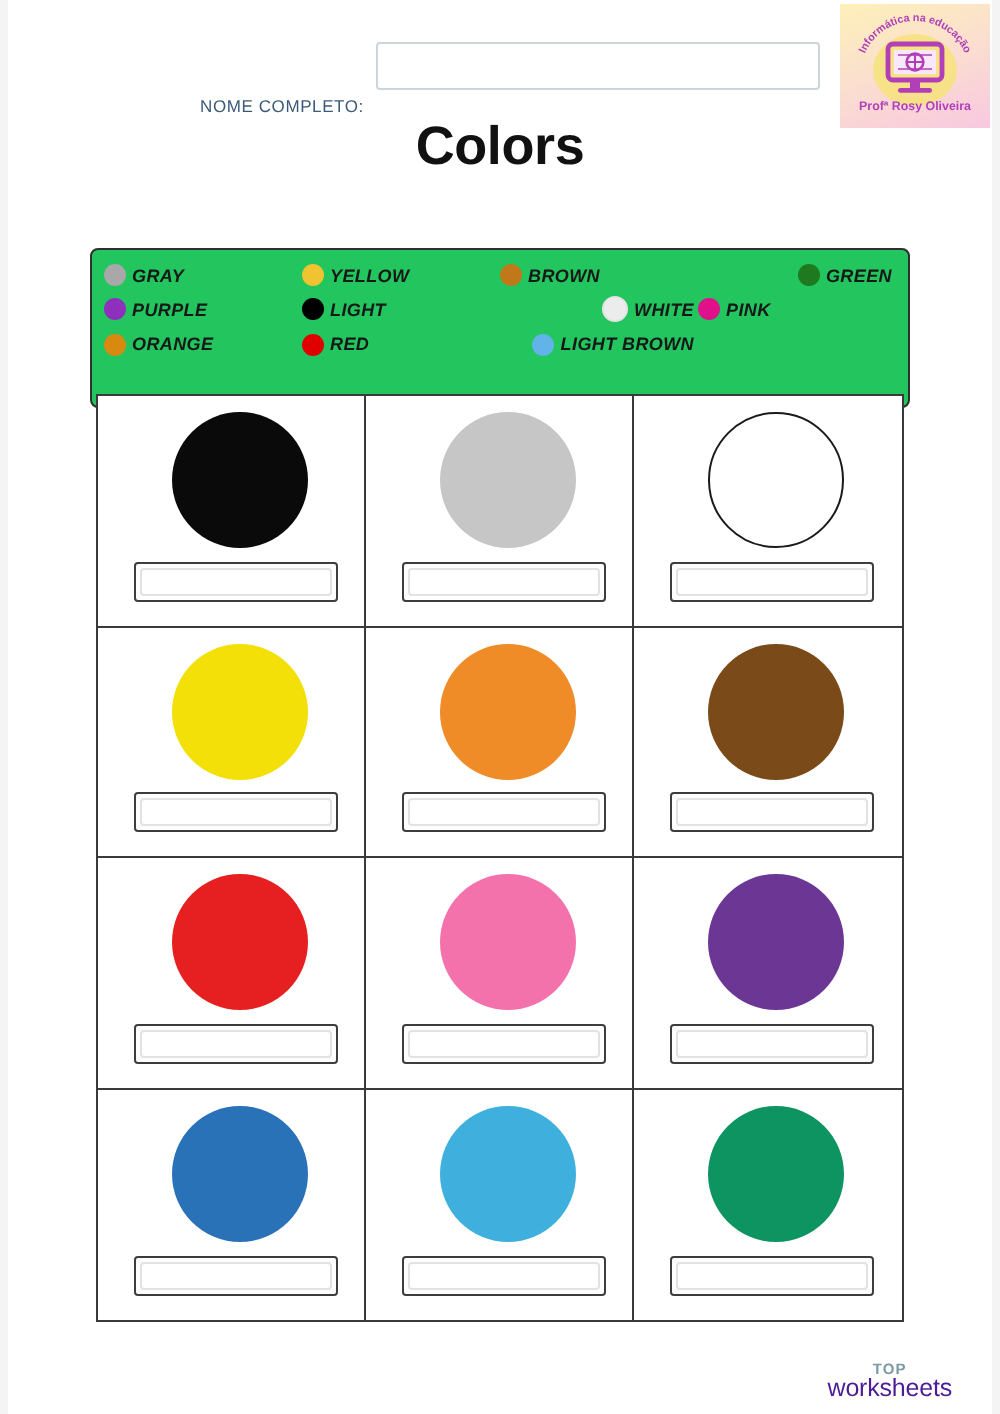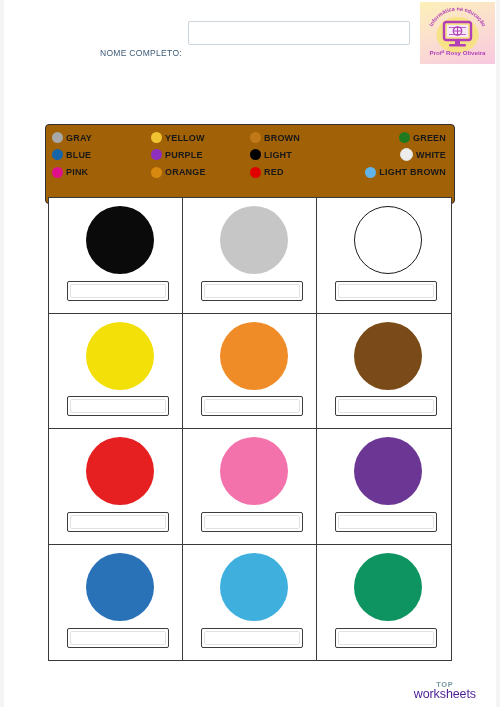--- a/index.html
+++ b/index.html
@@ -86,22 +86,23 @@
   }
 
   
   #legend {
     position: absolute;
     left: 45px; top: 124px;
     width: 410px; height: 80px;
     border: 1.6px solid #2f2f2f;
     border-radius: 4px;
     box-sizing: border-box;
-    background: #a16207;
+    background: #22c55e;
     padding: 4px 6px 4px 6px;
+    font-style: italic;
   }
   .legend-grid {
     display: grid;
     grid-template-columns: repeat(4, 1fr);
     grid-auto-rows: 17.3px;
     height: 100%;
     box-sizing: border-box;
   }
   .legend-item {
     display: flex;
@@ -231,20 +232,21 @@
         <rect x="35" y="38" width="5" height="4" fill="#b23fb8"></rect>
         <rect x="29" y="42" width="17" height="2.4" rx="1.2" fill="#b23fb8"></rect>
       </g>
       <text font-size="5.4" font-weight="bold" fill="#b23fb8" font-family="Liberation Sans, sans-serif">
         <textPath href="#arcpath" startOffset="50%" text-anchor="middle">Informática na educação</textPath>
       </text>
       <text x="37.5" y="53" font-size="6.2" font-weight="bold" fill="#b23fb8" text-anchor="middle" font-family="Liberation Sans, sans-serif">Profª Rosy Oliveira</text>
     </svg>
   </div>
 
+  <div id="title">Colors</div>
 
   <div id="legend">
     <div class="legend-grid">
       <div class="legend-item">
         <span class="legend-dot" style="background: rgb(168, 168, 168);"></span>
         <span class="legend-name">GRAY</span>
       </div>
       <div class="legend-item">
         <span class="legend-dot" style="background: rgb(240, 195, 48);"></span>
         <span class="legend-name">YELLOW</span>
@@ -252,24 +254,20 @@
       <div class="legend-item">
         <span class="legend-dot" style="background: rgb(192, 120, 24);"></span>
         <span class="legend-name">BROWN</span>
       </div>
       <div class="legend-item align-right">
         <span class="legend-dot" style="background: rgb(31, 122, 31);"></span>
         <span class="legend-name">GREEN</span>
       </div>
 
       <div class="legend-item">
-        <span class="legend-dot" style="background: rgb(21, 101, 168);"></span>
-        <span class="legend-name">BLUE</span>
-      </div>
-      <div class="legend-item">
         <span class="legend-dot" style="background: rgb(142, 47, 190);"></span>
         <span class="legend-name">PURPLE</span>
       </div>
       <div class="legend-item">
         <span class="legend-dot" style="background: rgb(0, 0, 0);"></span>
         <span class="legend-name">LIGHT</span>
       </div>
       <div class="legend-item align-right">
         <span class="legend-dot" style="background: rgb(236, 236, 236); border: 1px solid rgb(228, 228, 228);"></span>
         <span class="legend-name">WHITE</span>

